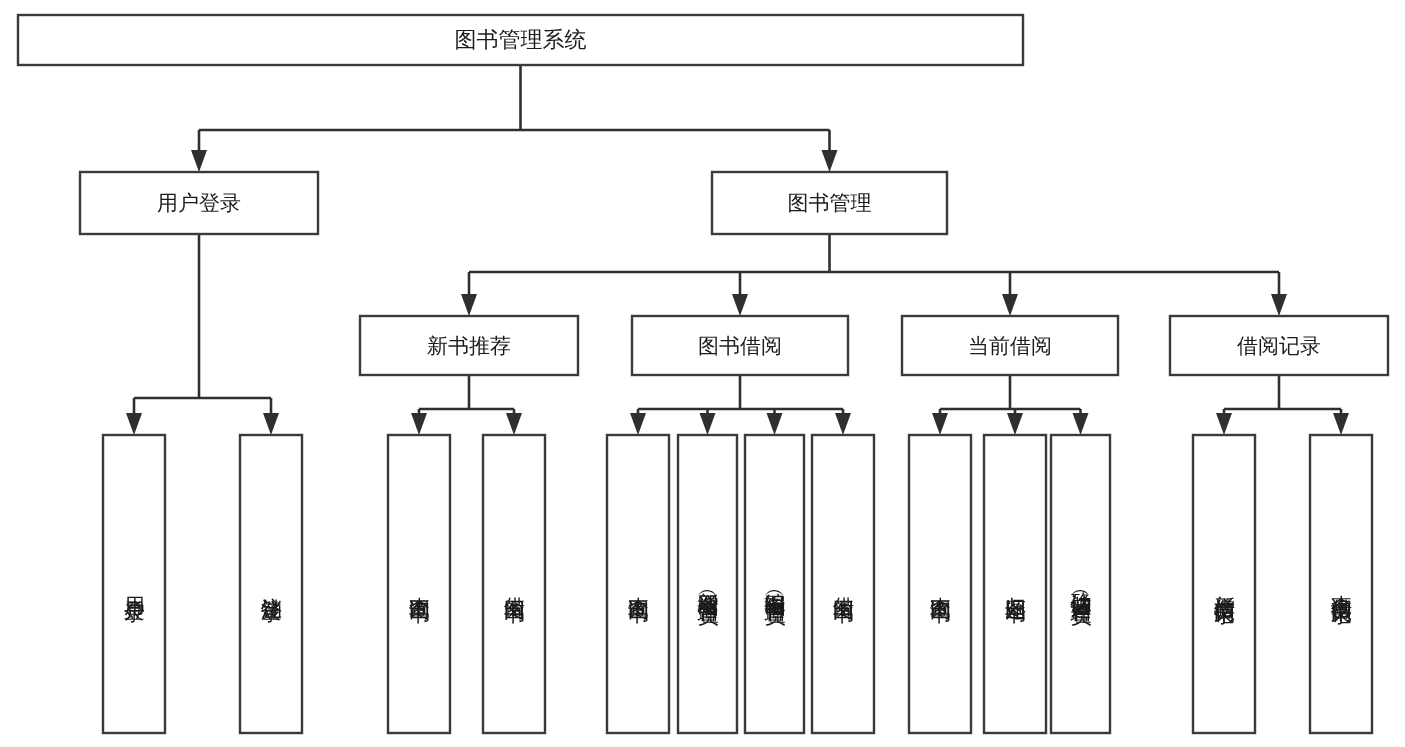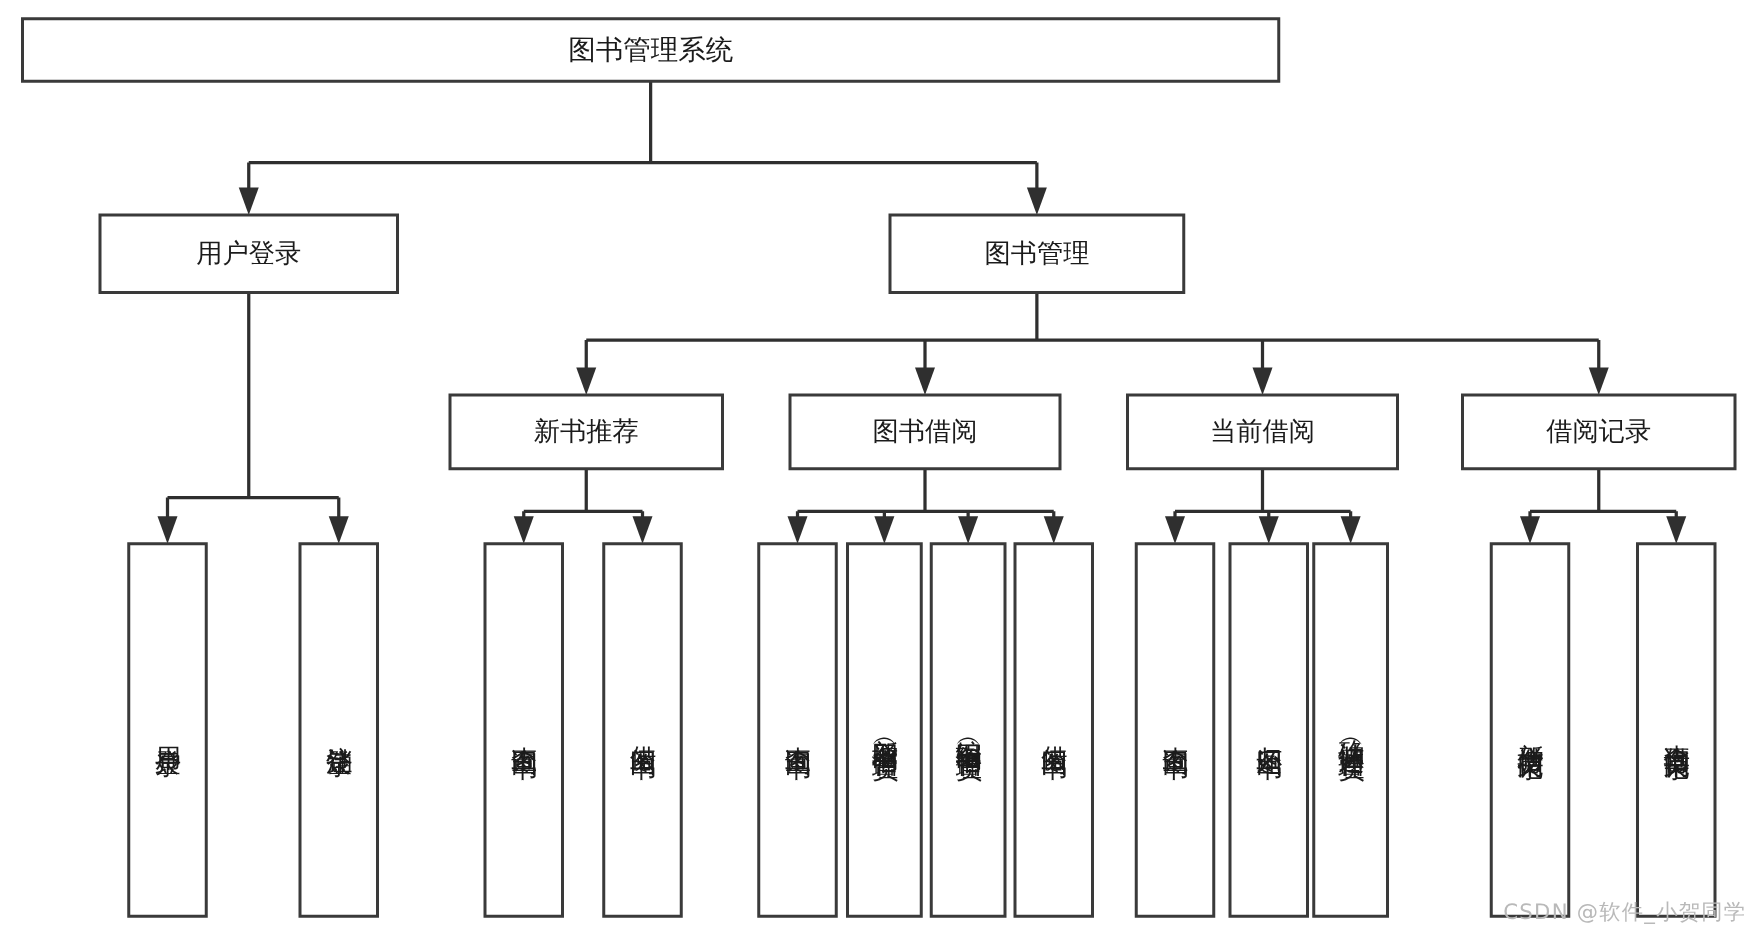--- a/index.html
+++ b/index.html
@@ -198,14 +198,13 @@
       <div class="vlabel" style="left: 607px; top: 435px; width: 62px; height: 298px;">查询图书</div>
       <div class="vlabel" style="left: 678px; top: 435px; width: 59px; height: 298px;">新增图书（管理员）</div>
       <div class="vlabel" style="left: 745px; top: 435px; width: 59px; height: 298px;">编辑图书（管理员）</div>
       <div class="vlabel" style="left: 812px; top: 435px; width: 62px; height: 298px;">借阅图书</div>
       <div class="vlabel" style="left: 909px; top: 435px; width: 62px; height: 298px;">查询图书</div>
       <div class="vlabel" style="left: 984px; top: 435px; width: 62px; height: 298px;">归还图书</div>
       <div class="vlabel" style="left: 1051px; top: 435px; width: 59px; height: 298px;">确认归还（管理员）</div>
       <div class="vlabel" style="left: 1193px; top: 435px; width: 62px; height: 298px;">新增借阅记录</div>
       <div class="vlabel" style="left: 1310px; top: 435px; width: 62px; height: 298px;">查询借阅记录</div>
     </div>
-  <div class="watermark">CSDN @软件_小贺同学</div>
 </div>
 
 </body></html>

